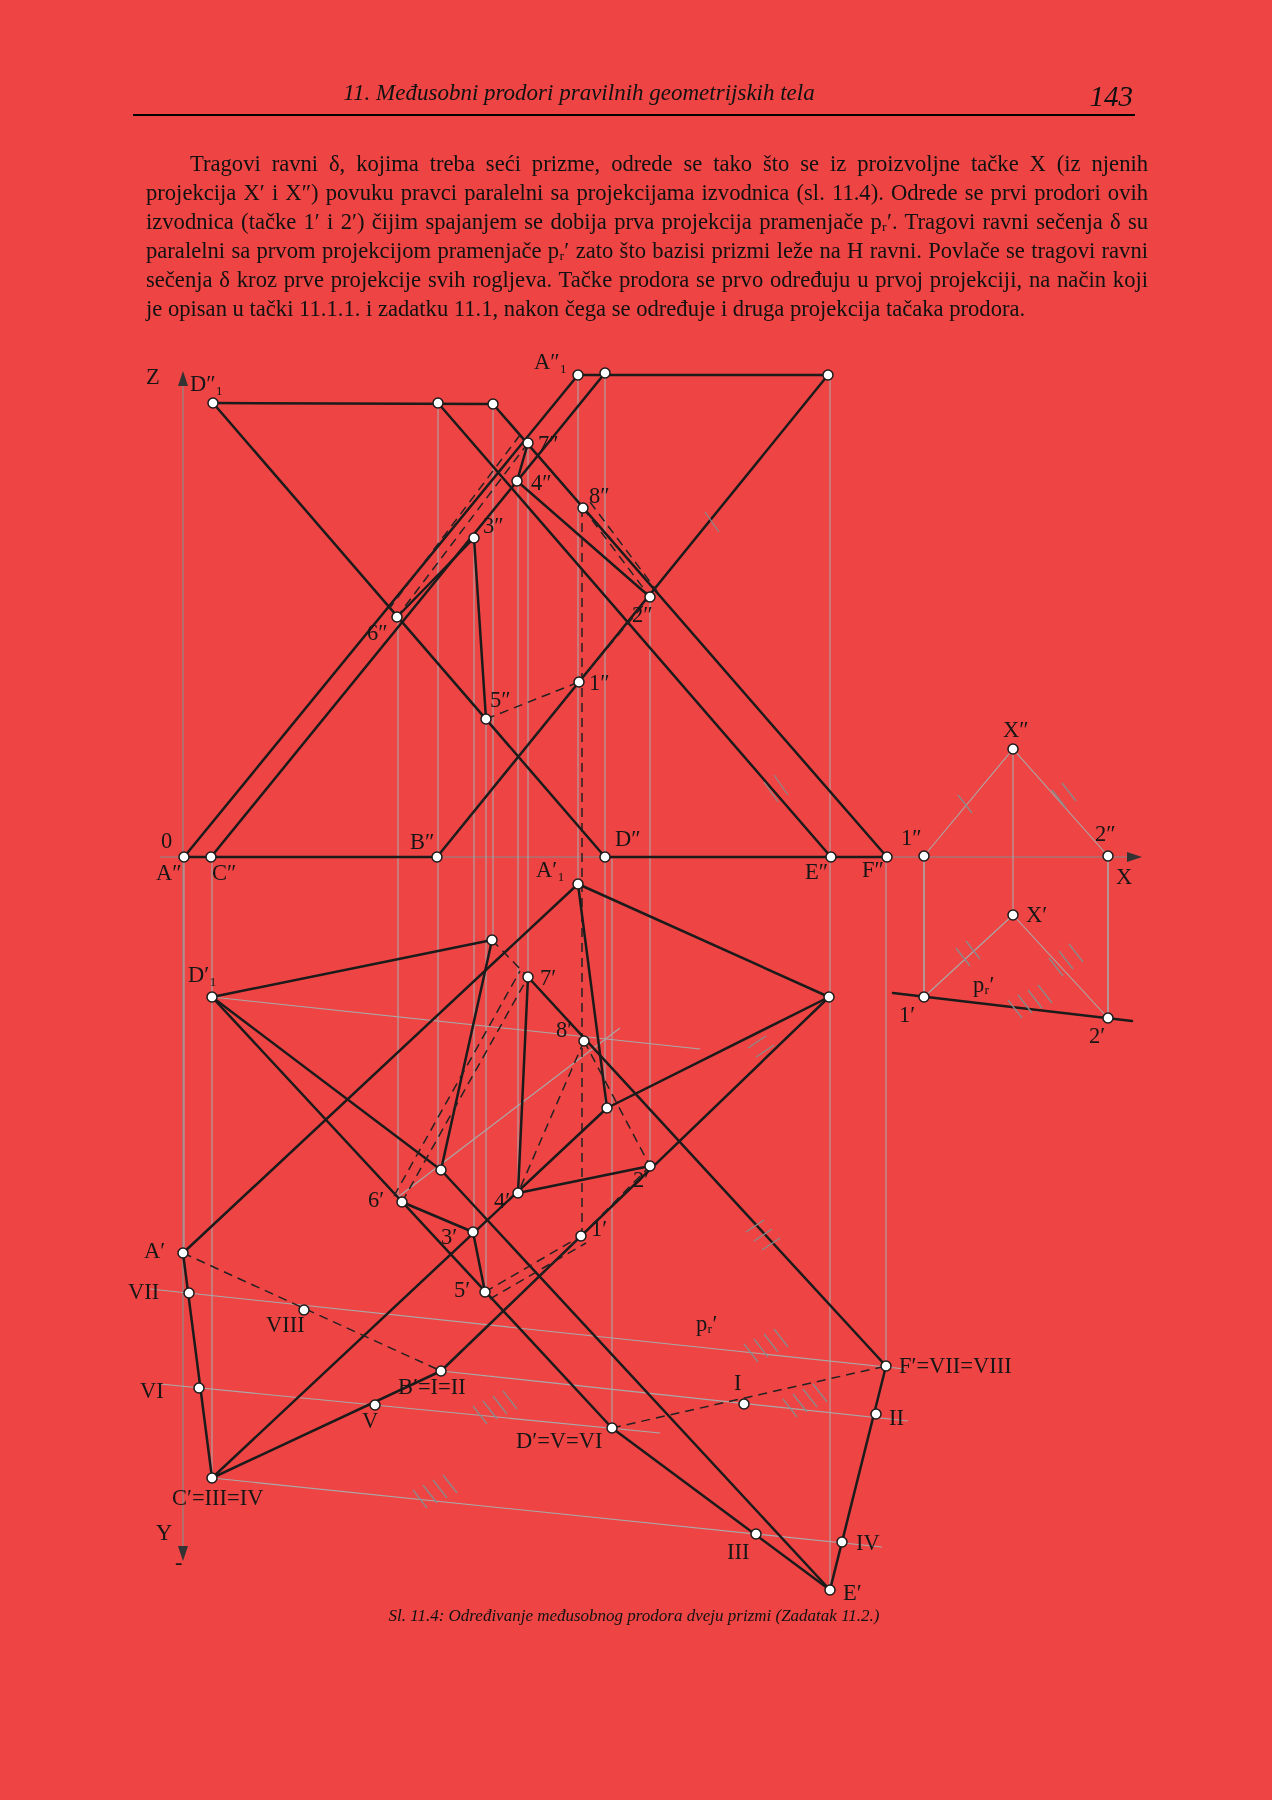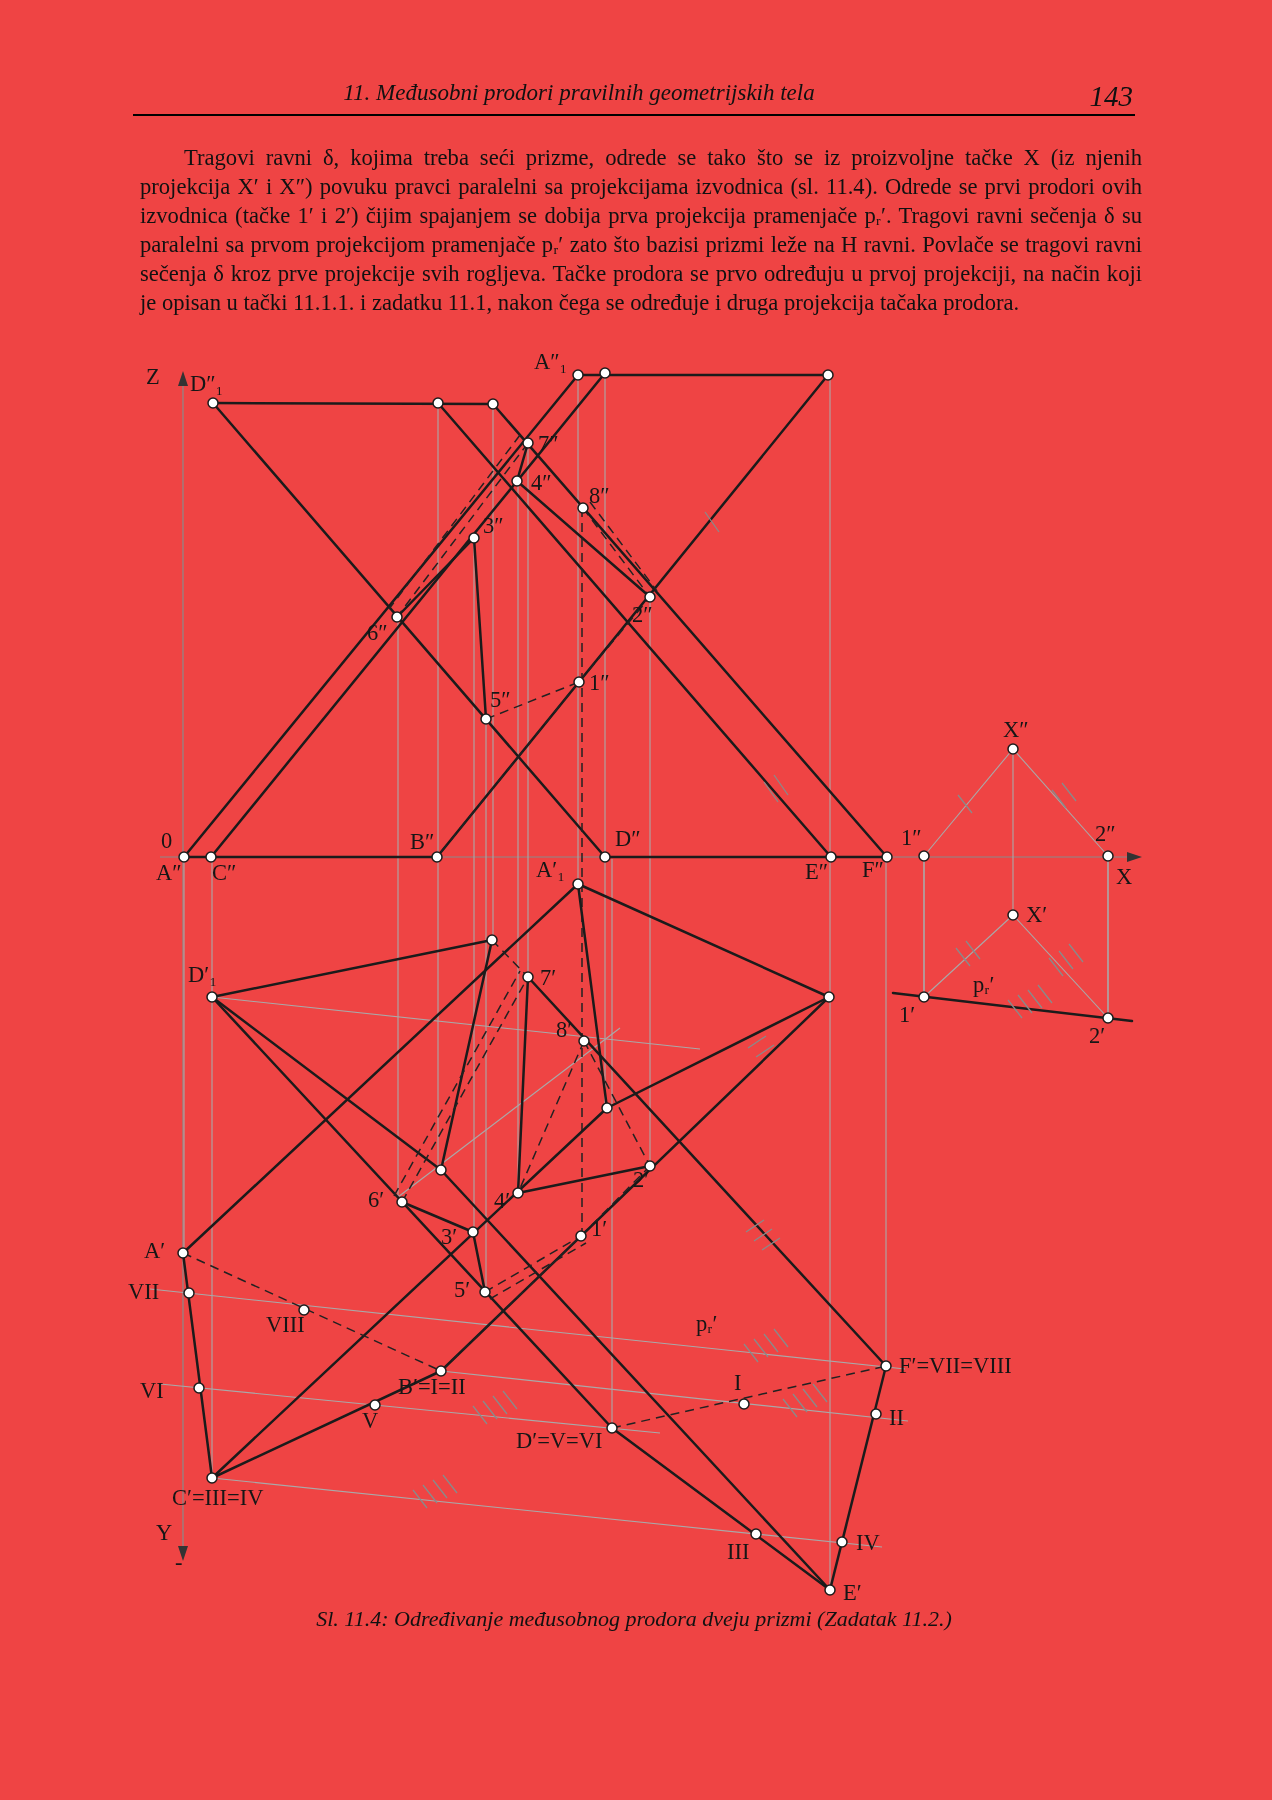--- a/index.html
+++ b/index.html
@@ -3,24 +3,24 @@
 <meta charset="utf-8">
 <style>
   html,body{margin:0;padding:0;background:#e8e8e8;}
   .page{position:relative;width:1272px;height:1800px;background:#ef4444;
         font-family:"Liberation Serif",serif;color:#111;overflow:hidden;padding-left:32px;}
   .header{position:absolute;left:133px;top:78px;width:1002px;height:36px;
           border-bottom:2px solid #000;}
   .htitle{position:absolute;left:0;right:110px;text-align:center;top:2px;
           font-style:italic;font-size:23px;white-space:nowrap;}
   .hnum{position:absolute;right:2px;top:2px;font-style:italic;font-size:29px;}
-  .para{position:absolute;left:133px;top:136px;width:1002px;margin:7px;
+  .para{position:absolute;left:133px;top:136px;width:1002px;margin:13px;
         font-size:22.6px;line-height:29px;text-align:justify;text-indent:44px;}
   .caption{position:absolute;left:133px;top:1606px;width:1002px;text-align:center;
-           font-style:italic;font-size:22px;}
+           font-style:italic;font-size:17px;}
   svg{position:absolute;left:0;top:0;}
   svg text{font-family:"Liberation Serif",serif;font-size:22.5px;fill:#161616;}
   .thick{stroke:#1b1b1b;stroke-width:2.5;fill:none;stroke-linecap:round;}
   .dash{stroke:#222;stroke-width:1.5;fill:none;stroke-dasharray:9 6;}
   .thin{stroke:#a9a9a9;stroke-width:1.1;fill:none;}
   .axis{stroke:#8a8a8a;stroke-width:1.2;fill:none;}
   .tick{stroke:#8a8a8a;stroke-width:1.3;fill:none;}
   .pt{fill:#fff;stroke:#1b1b1b;stroke-width:1.5;}
   .arrow{fill:#333;stroke:none;}
 </style>

